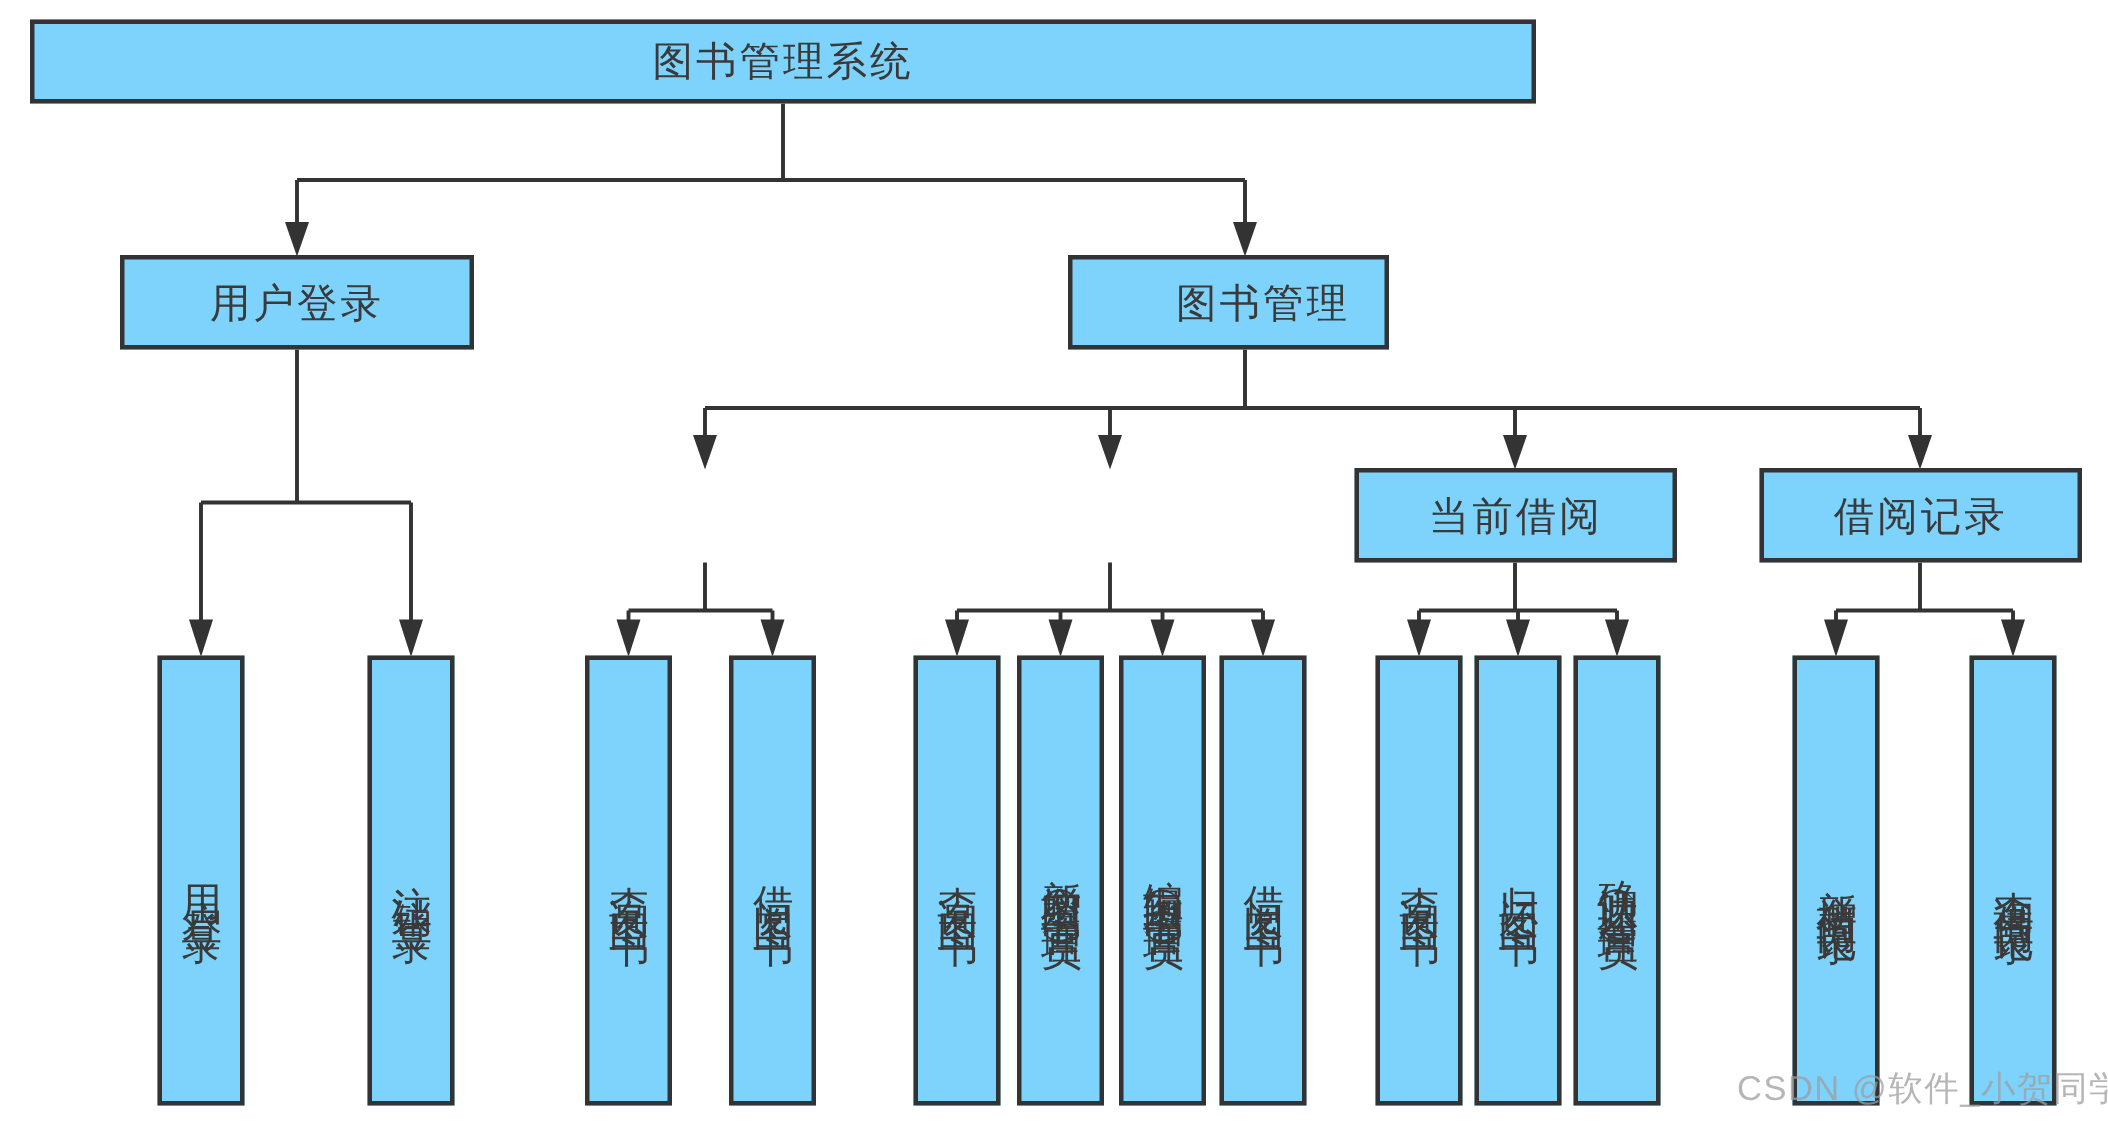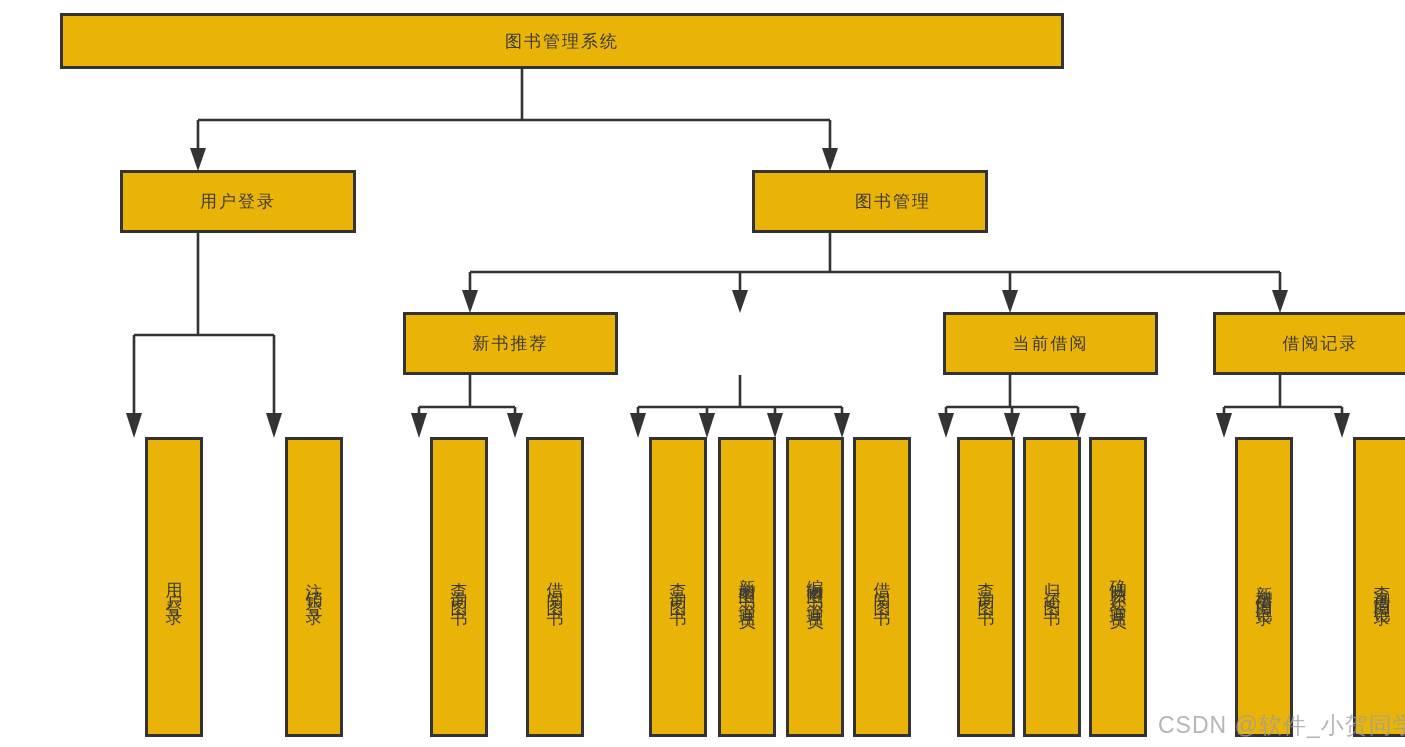--- a/index.html
+++ b/index.html
@@ -10,29 +10,28 @@
     font-family:"Liberation Sans","DejaVu Sans",sans-serif;
     overflow:hidden;
   }
   .connectors{
     position:absolute;left:0;top:0;width:1405px;height:747px;
     z-index:1;pointer-events:none;
   }
   .node{
     position:absolute;
     box-sizing:border-box;
-    background:#eab308;
+    background:#7dd3fc;
     border:3px solid #333333;
     color:#3a3a3a;
     display:flex;align-items:center;justify-content:center;
-    font-size:17px;
+    font-size:27px;
     letter-spacing:2px;
     z-index:2;
     white-space:nowrap;
-    margin-left:40px;
   }
   .vnode{
     writing-mode:vertical-rl;
     text-orientation:mixed;
     letter-spacing:9px;
     line-height:1;
     overflow:hidden;
   }
   .vnode.long{letter-spacing:5px;}
   .watermark{
@@ -93,23 +92,22 @@
       <polygon points="1070,413 1086,413 1078,438"></polygon>
 
       <polygon points="1216,413 1232,413 1224,438"></polygon>
       <polygon points="1334,413 1350,413 1342,438"></polygon>
     </g>
   </svg>
 
   <div class="node" style="left:20px;top:13px;width:1004px;height:56px;">图书管理系统</div>
 
   <div class="node" style="left:80px;top:170px;width:236px;height:63px;">用户登录</div>
-  <div class="node" style="left:712px;top:170px;width:236px;height:63px;padding-left:46px;">图书管理</div>
+  <div class="node" style="left:712px;top:170px;width:214px;height:63px;padding-left:46px;">图书管理</div>
 
-  <div class="node" style="left:363px;top:312px;width:215px;height:63px;">新书推荐</div>
   <div class="node" style="left:903px;top:312px;width:215px;height:63px;">当前借阅</div>
   <div class="node" style="left:1173px;top:312px;width:215px;height:63px;">借阅记录</div>
 
   <div class="node vnode" style="left:105px;top:437px;width:58px;height:300px;">用户登录</div>
   <div class="node vnode" style="left:245px;top:437px;width:58px;height:300px;">注销登录</div>
 
   <div class="node vnode" style="left:390px;top:437px;width:58px;height:300px;">查询图书</div>
   <div class="node vnode" style="left:486px;top:437px;width:58px;height:300px;">借阅图书</div>
 
   <div class="node vnode" style="left:609px;top:437px;width:58px;height:300px;">查询图书</div>

